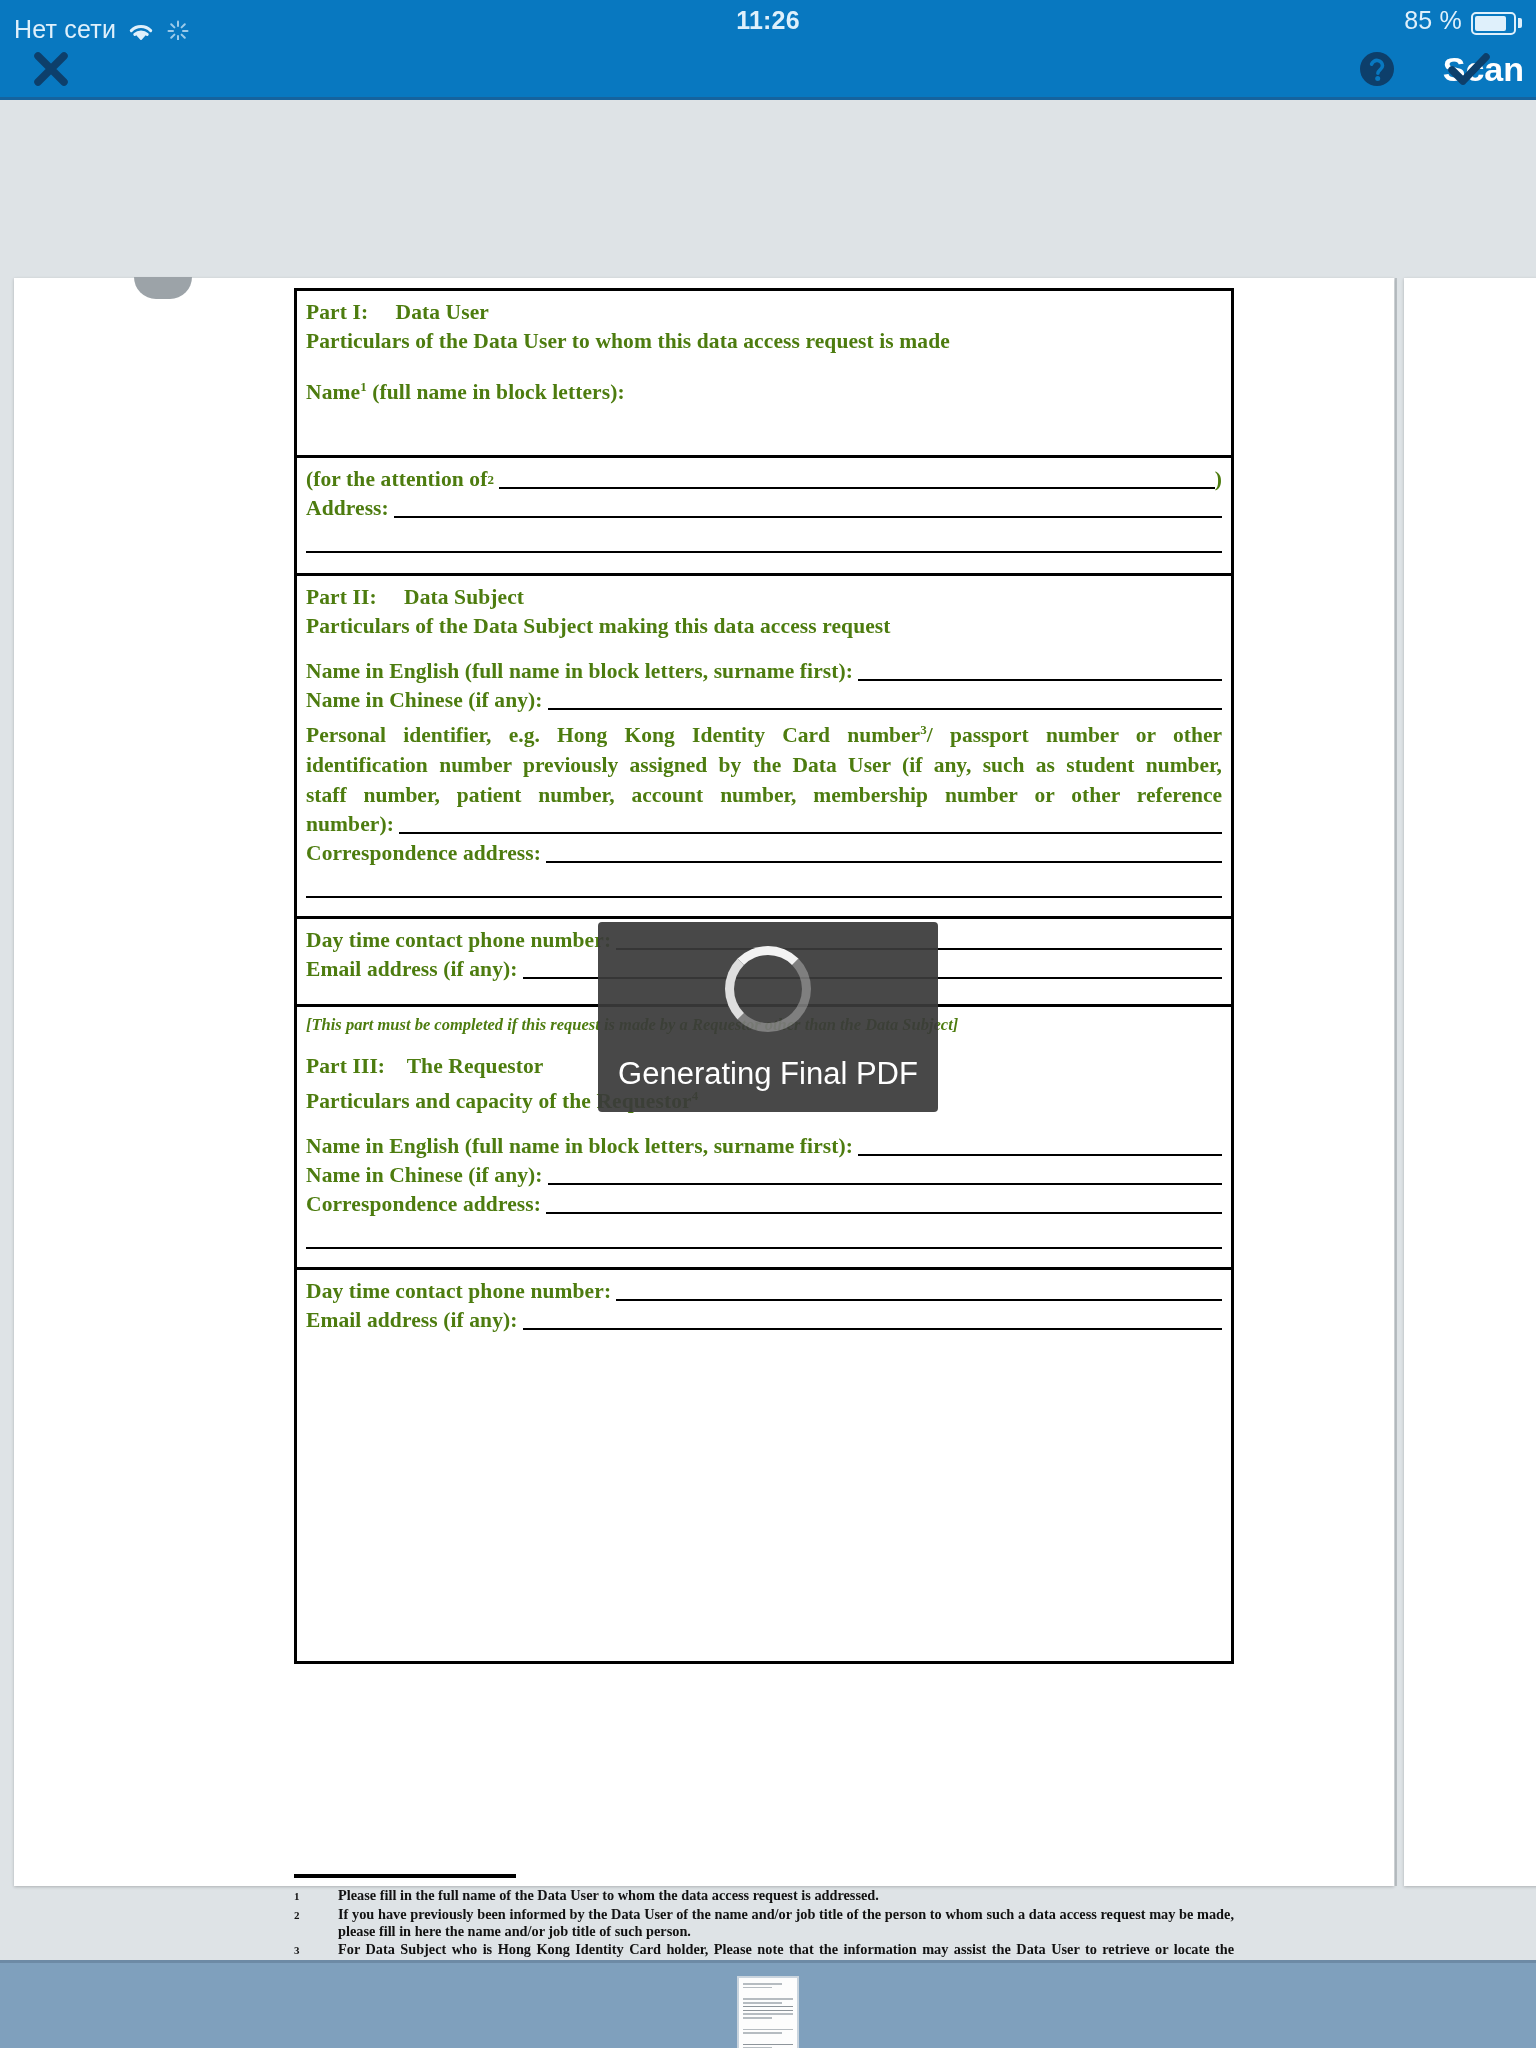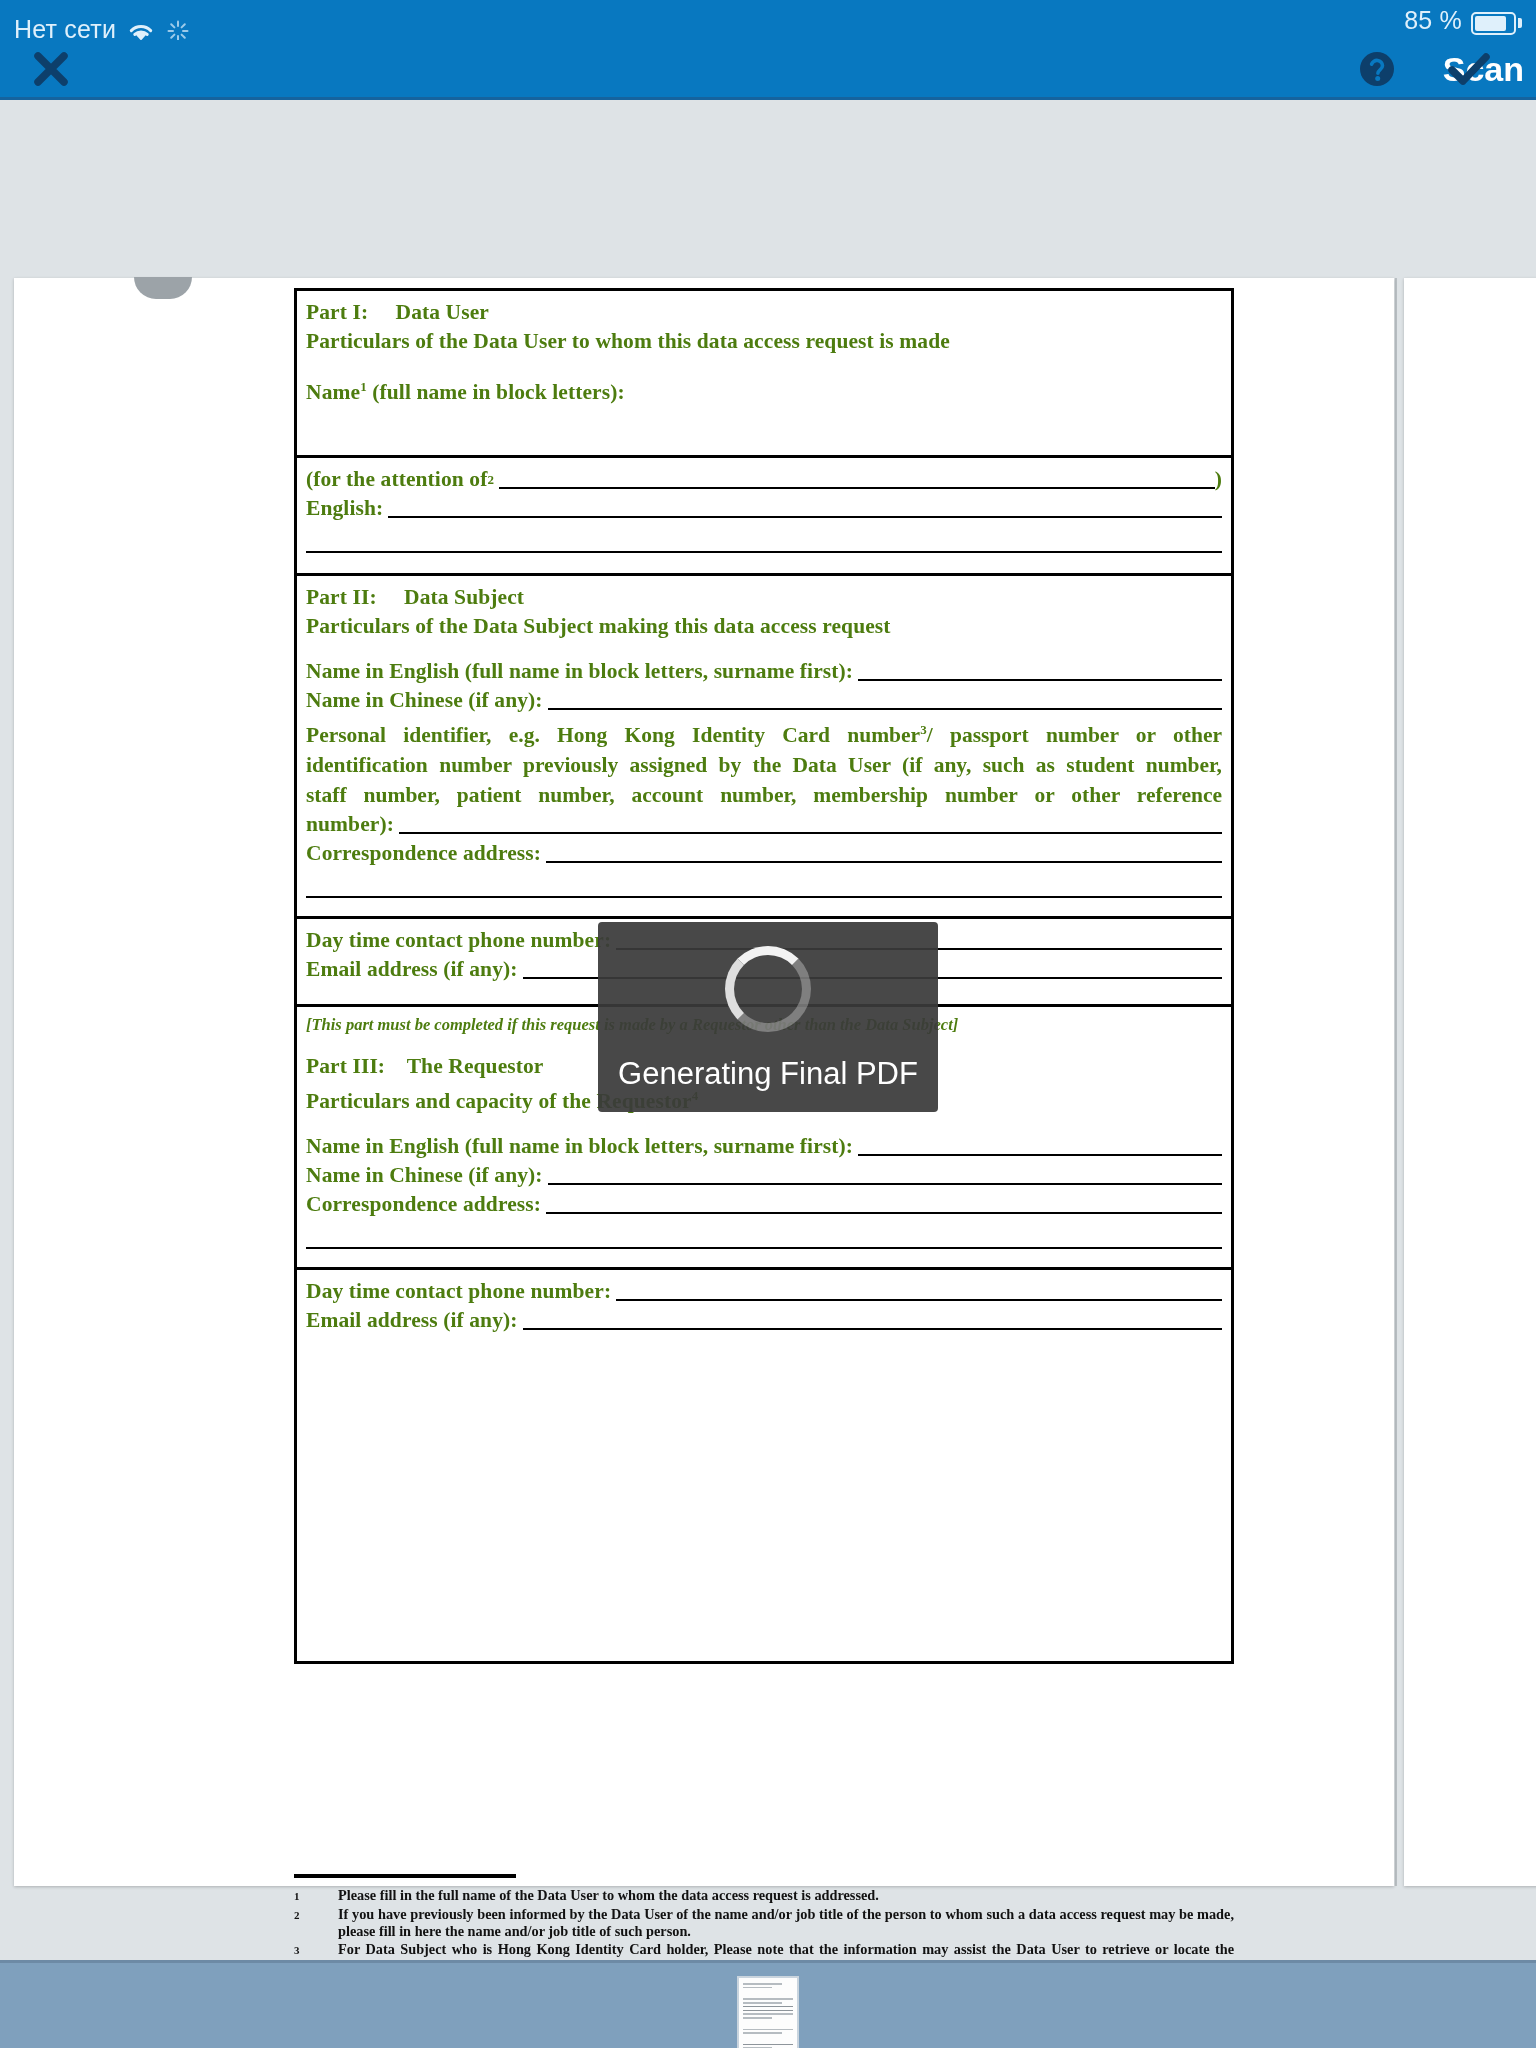--- a/index.html
+++ b/index.html
@@ -162,20 +162,21 @@
             <line x1="2.5" y1="12" x2="7" y2="12"></line>
             <line x1="17" y1="12" x2="21.5" y2="12"></line>
             <line x1="5.2" y1="5.2" x2="8.4" y2="8.4"></line>
             <line x1="15.6" y1="15.6" x2="18.8" y2="18.8"></line>
             <line x1="5.2" y1="18.8" x2="8.4" y2="15.6"></line>
             <line x1="15.6" y1="8.4" x2="18.8" y2="5.2"></line>
           </g>
         </svg>
       </span>
     </div>
+    <div class="sb-center">11:26</div>
     <div class="sb-right">
       <span>85 %</span>
       <span class="battery">
         <span class="batt-body">
             <span class="batt-fill"></span>
           </span>
         <span class="batt-cap"></span>
       </span>
     </div>
   </div>
@@ -231,21 +232,21 @@
 
           <div class="form-box">
             <div class="sec">
               <div class="l1 row">
                 <span>(for the attention of</span>
                   <span class="sup">2</span>
                 <span class="rule"></span>
                 <span>)</span>
               </div>
               <div class="l1 row">
-                <span>English:</span>
+                <span>Address:</span>
                 <span class="rule"></span>
               </div>
               <div class="fullrule"></div>
               <div style="height:14px"></div>
             </div>
           </div>
 
           <div class="form-box">
             <div class="sec">
               <div class="l1">

